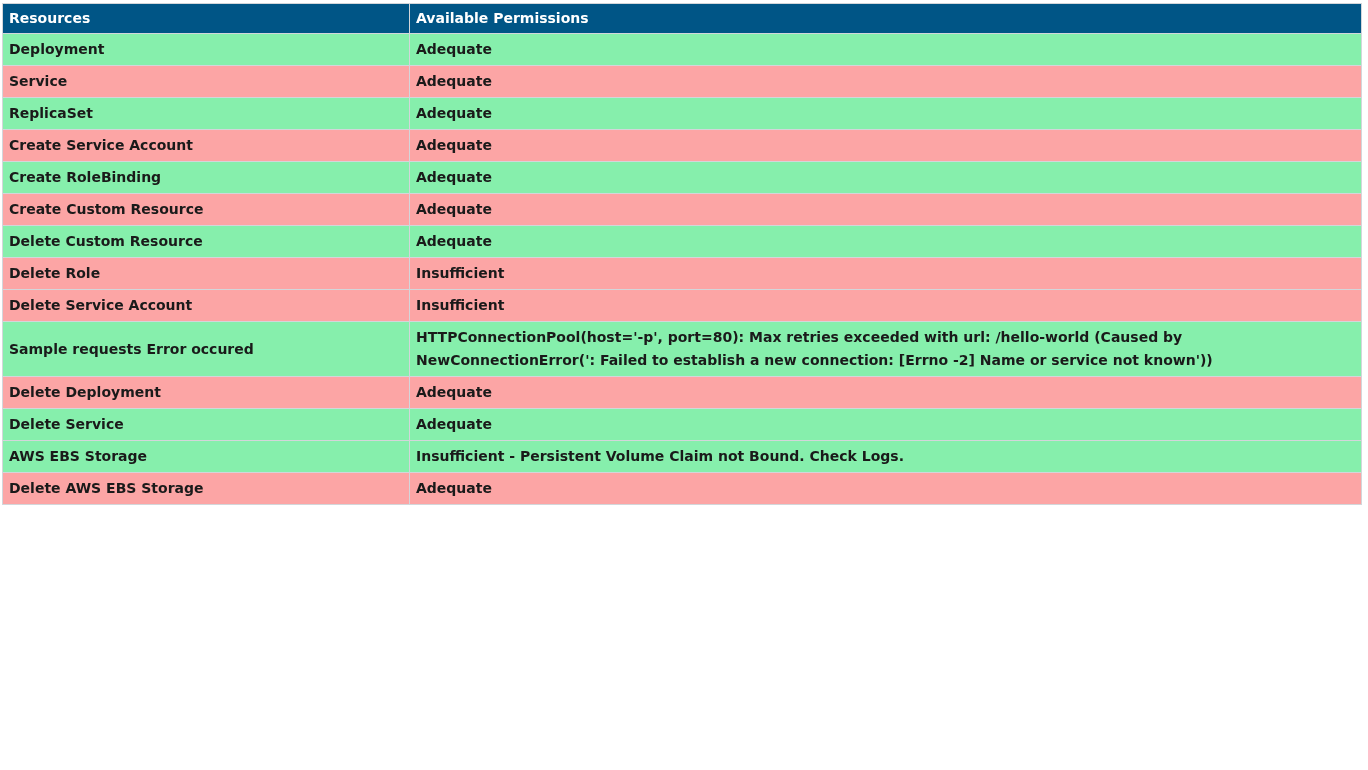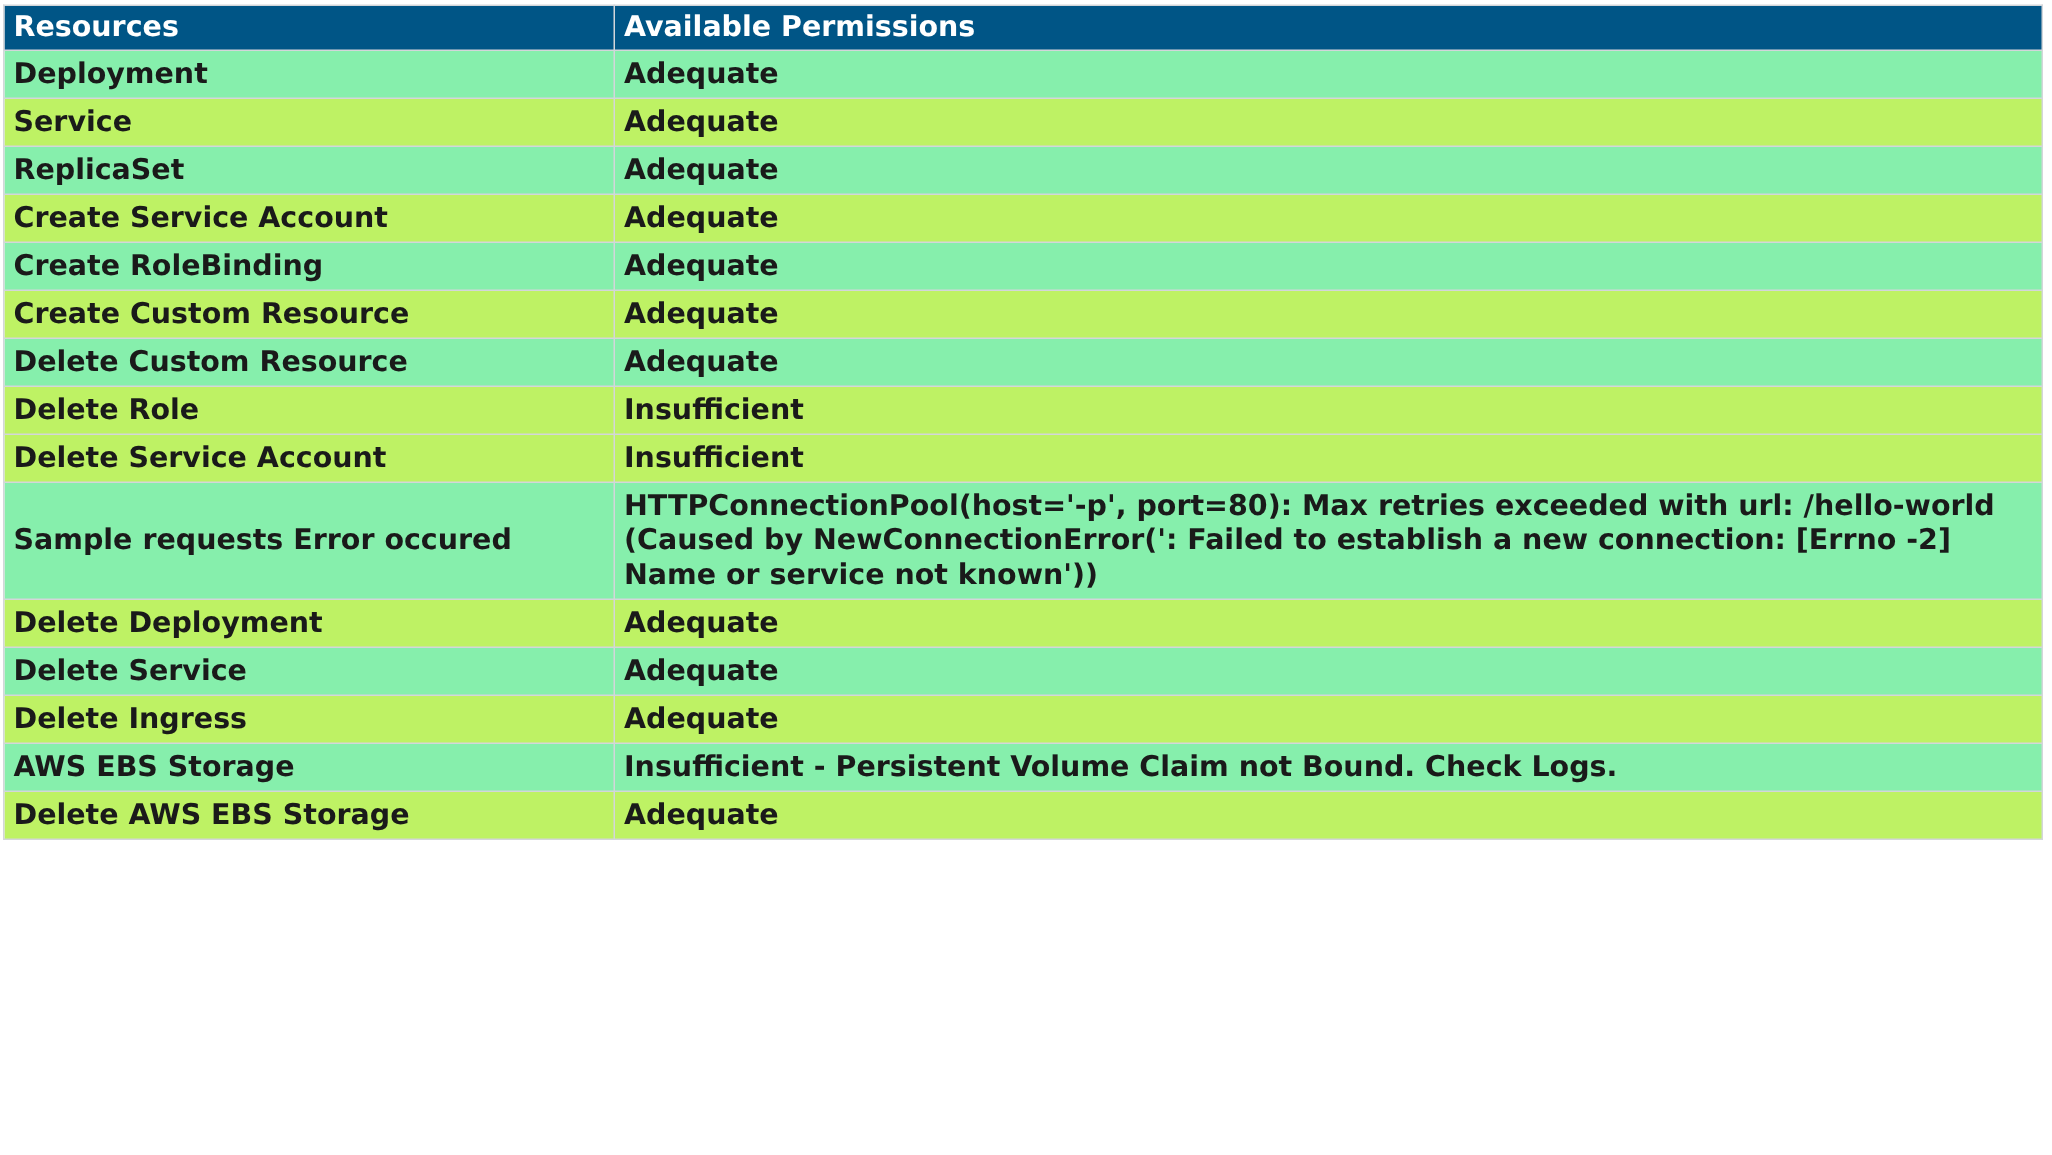--- a/index.html
+++ b/index.html
@@ -1,30 +1,30 @@
 <!DOCTYPE html>
 <html><head>
 <meta charset="utf-8">
 <style>
   html, body { margin:0; padding:0; background:#ffffff; }
   body { width:1368px; height:770px; overflow:hidden; }
   table.perm {
     position:absolute; left:2px; top:3px;
     width:1360px; border-collapse:collapse;
-    font-family:"DejaVu Sans", sans-serif; font-weight:bold; font-size:19px;
+    font-family:"DejaVu Sans", sans-serif; font-weight:bold; font-size:14px;
     color:#1a1a1a; table-layout:fixed;
   }
   table.perm th, table.perm td {
     border:1px solid #d3d6da; padding:4px 6px; text-align:left; vertical-align:middle;
     line-height:23px;
   }
   table.perm th { background:#005586; color:#ffffff; height:22px; padding-top:3px; padding-bottom:3px; }
   table.perm col.c1 { width:407px; }
   table.perm tr.odd td { background:#86efac; }
-  table.perm tr.even td { background:#bef264; }
+  table.perm tr.even td { background:#fca5a5; }
 </style>
 </head>
 <body>
 
 <table class="perm">
   <colgroup>
       <col class="c1">
       <col class="c2">
     </colgroup>
   <thead>
@@ -75,24 +75,20 @@
         <td>HTTPConnectionPool(host='-p', port=80): Max retries exceeded with url: /hello-world (Caused by NewConnectionError(': Failed to establish a new connection: [Errno -2] Name or service not known'))</td>
       </tr>
       <tr class="even">
         <td>Delete Deployment</td>
         <td>Adequate</td>
       </tr>
       <tr class="odd">
         <td>Delete Service</td>
         <td>Adequate</td>
       </tr>
-      <tr class="even">
-        <td>Delete Ingress</td>
-        <td>Adequate</td>
-      </tr>
       <tr class="odd">
         <td>AWS EBS Storage</td>
         <td>Insufficient - Persistent Volume Claim not Bound. Check Logs.</td>
       </tr>
       <tr class="even">
         <td>Delete AWS EBS Storage</td>
         <td>Adequate</td>
       </tr>
     </tbody>
 </table>

